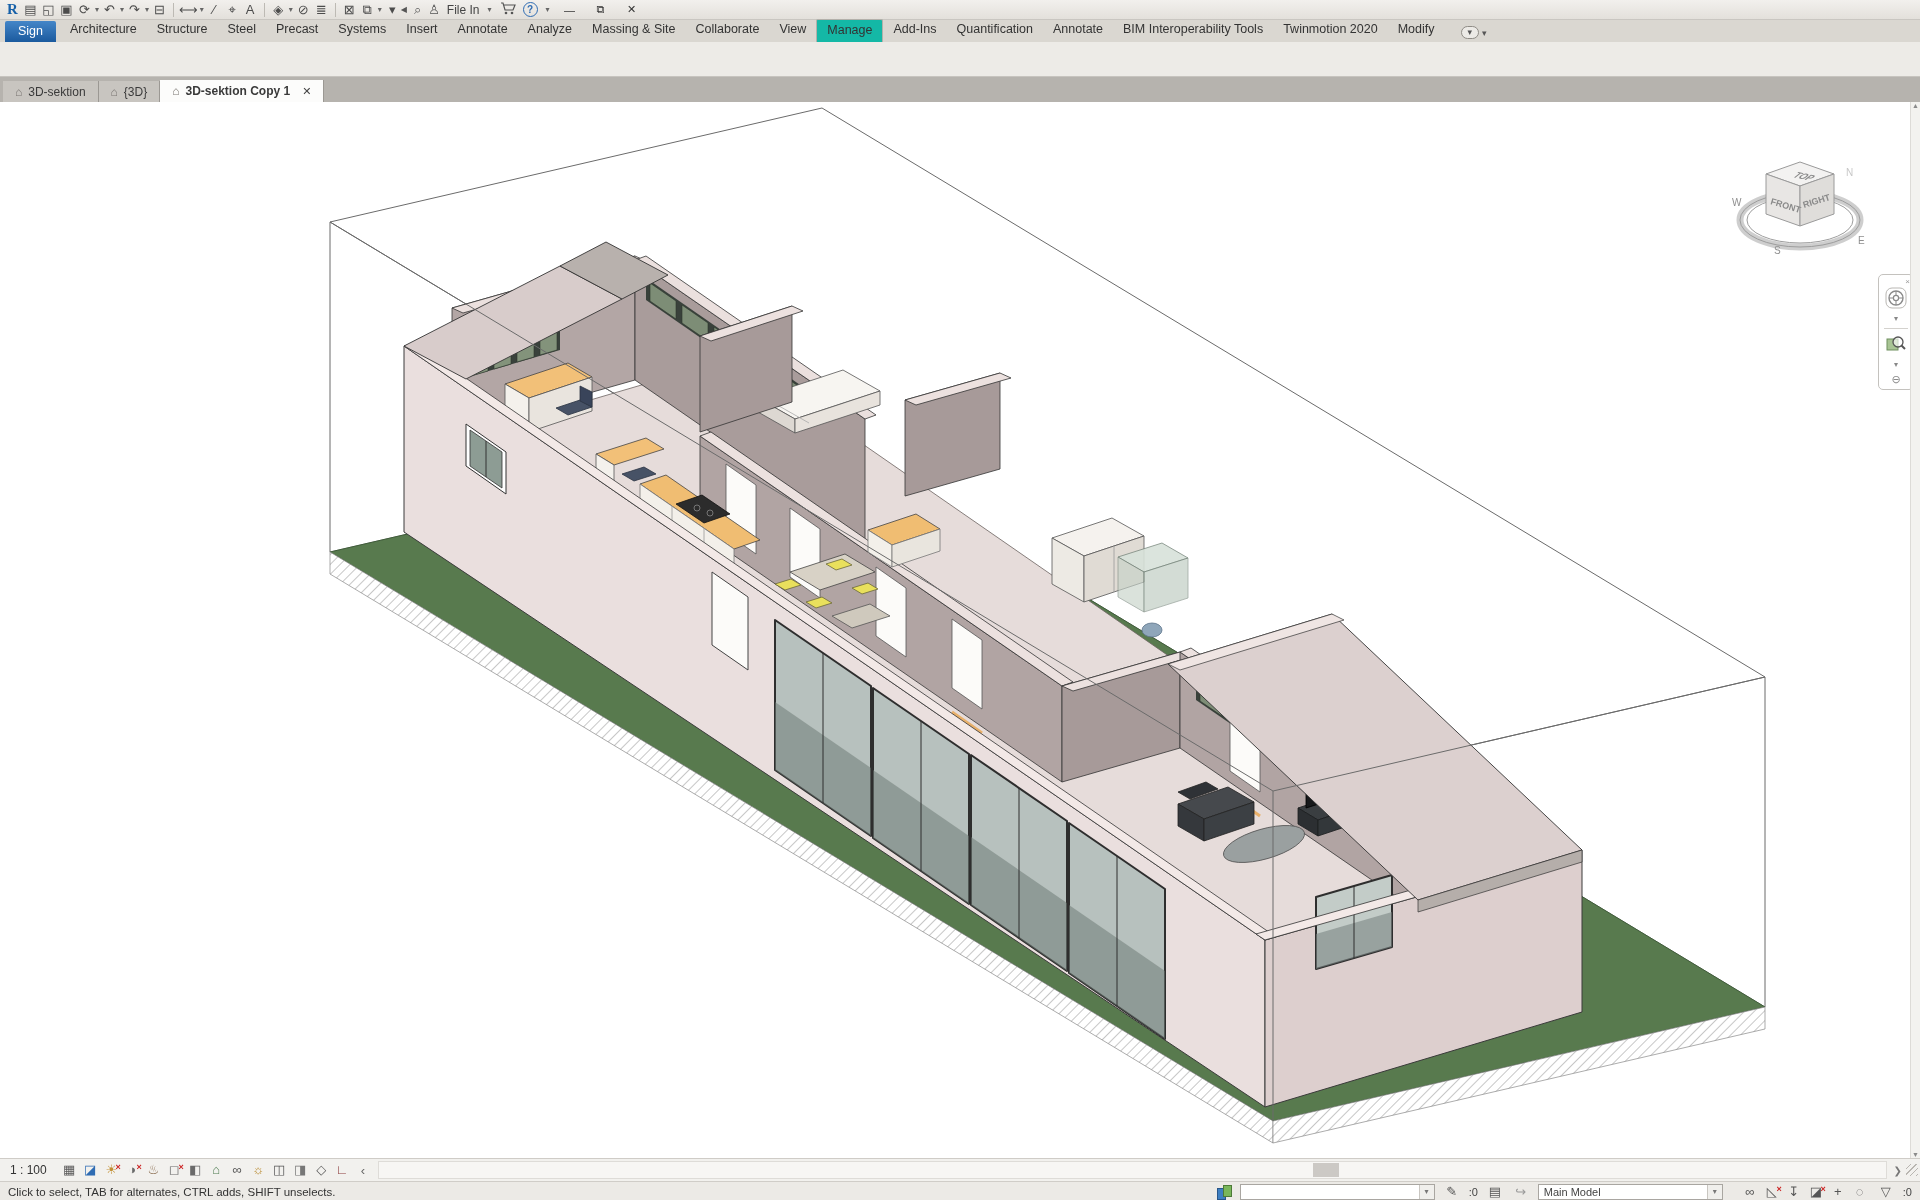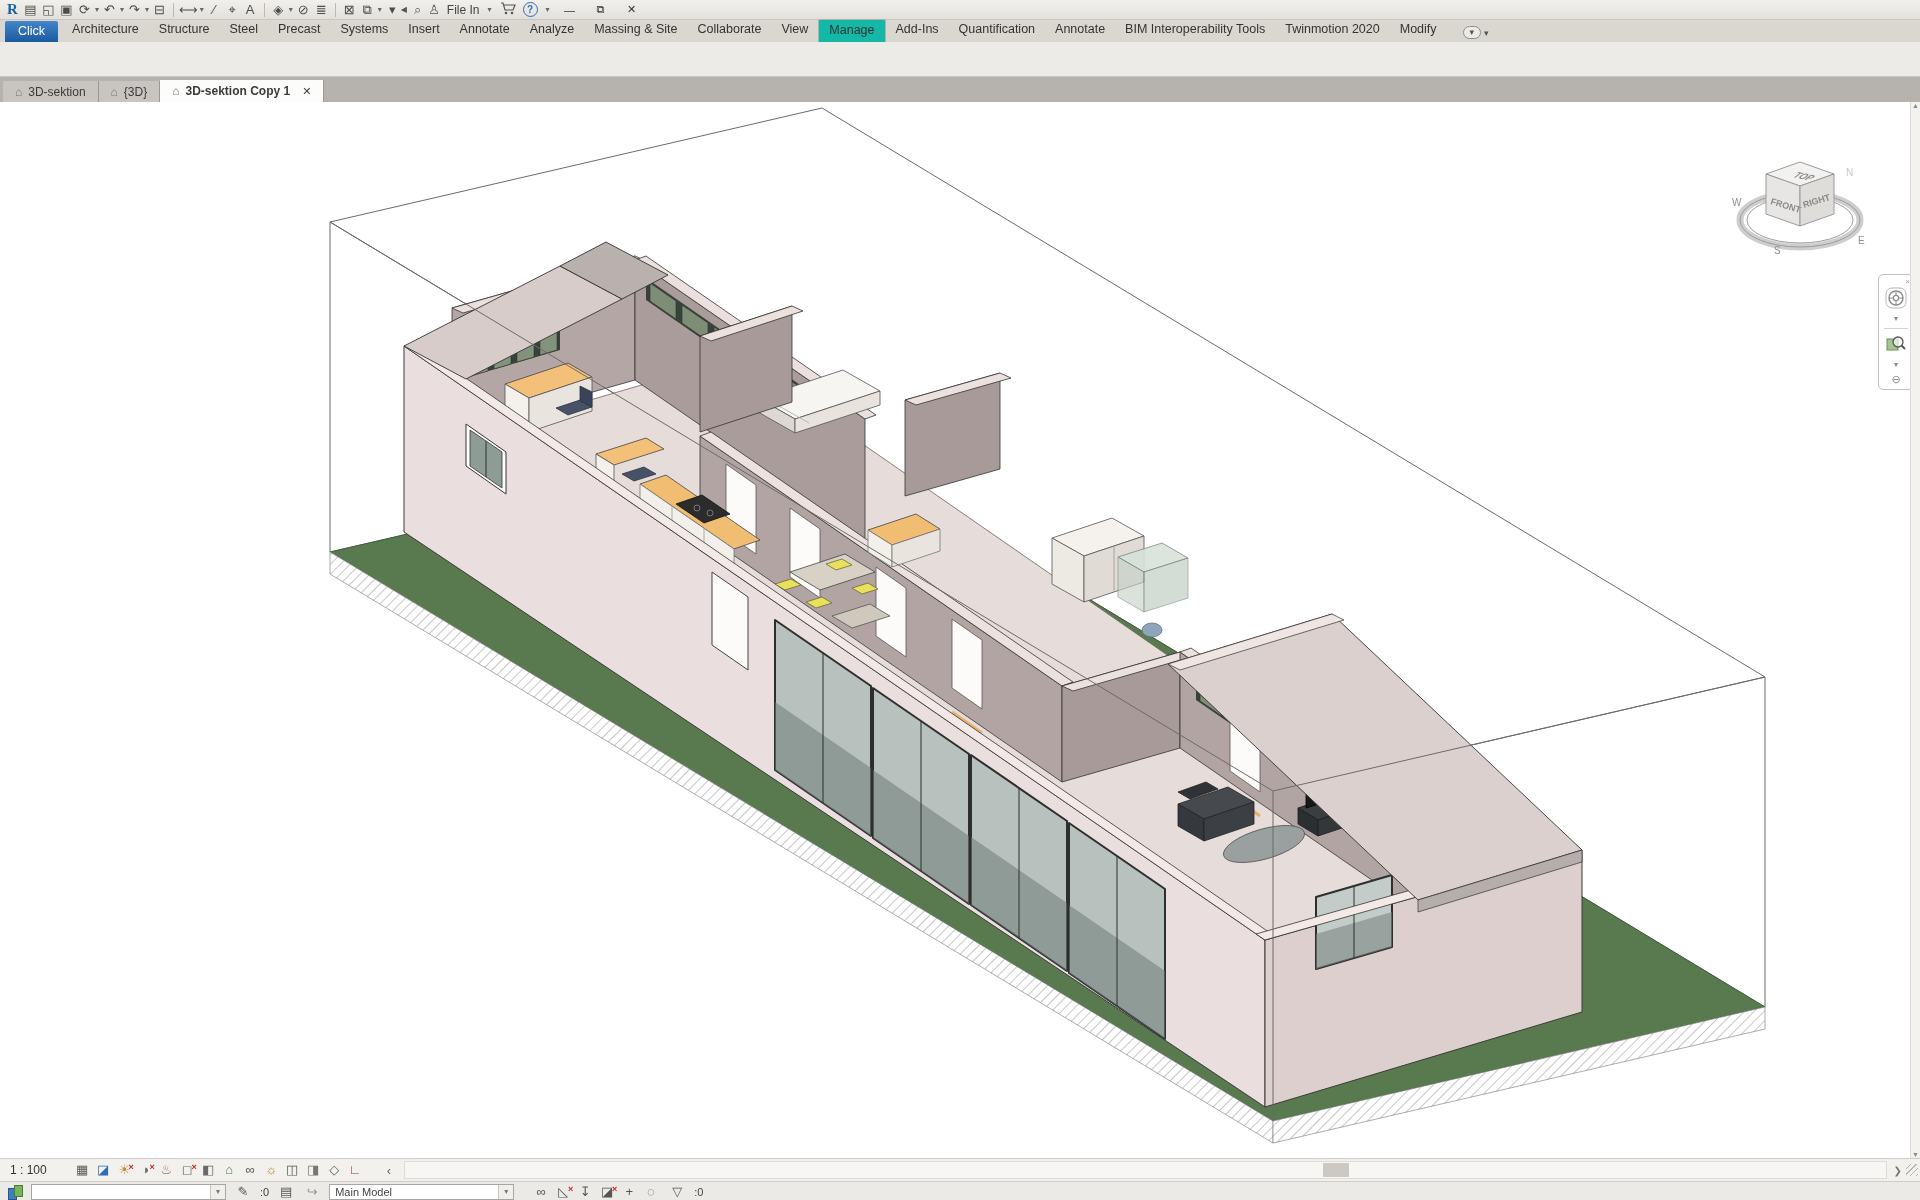--- a/index.html
+++ b/index.html
@@ -41,21 +41,21 @@
            display:flex;flex-direction:column;justify-content:space-between;align-items:center;font-size:7px;color:#8a8a8a}
   .viewcube{position:absolute;top:42px;right:38px;width:160px;height:130px}
   .navbar{position:absolute;top:172px;right:6px;width:34px;background:rgba(255,255,255,.92);
           border:1px solid #c4c2be;border-radius:5px;display:flex;flex-direction:column;align-items:center;padding:2px 0}
   .navx{align-self:flex-end;font-size:8px;color:#9a9a9a;margin-right:3px}
   .navdd{font-size:8px;color:#888;margin:0 0 2px}
   .navsep{width:24px;height:1px;background:#d4d2ce;margin:3px 0}
   .navminus{font-size:11px;color:#8a8a8a;margin:2px 0 1px}
   
   .bottomrow{height:23px;background:#f2f1ee;border-top:1px solid #cfccc7;display:flex;align-items:center;box-sizing:border-box}
-  .vcbar{display:flex;align-items:center;padding:0 4px;gap:15px}
+  .vcbar{display:flex;align-items:center;padding:0 4px;gap:2px}
   .scale{font-size:12px;color:#333;padding:0 10px 0 6px;white-space:nowrap}
   .vcicon{width:21px;text-align:center;font-size:13px;position:relative;line-height:20px}
   .vbadge{position:absolute;right:1px;top:-3px;color:#cc2222;font-size:9px;font-weight:bold}
   .vccollapse{font-size:13px;color:#666;padding:0 6px}
   .hscroll{flex:1;height:16px;background:#f7f6f4;border:1px solid #dedcd8;margin:0 3px;position:relative}
   .hthumb{position:absolute;left:62%;width:26px;top:1px;bottom:1px;background:#ccc9c5}
   .harrow{font-size:10px;color:#777;padding:0 4px}
   .grip{width:12px;height:12px;margin-right:2px;
         background:repeating-linear-gradient(135deg,transparent 0 3px,#b9b6b1 3px 4px)}
   
@@ -121,21 +121,21 @@
     </span>
     <span class="helpico">?</span>
     <span class="qdd">▾</span>
     <span class="winbtn">—</span>
     <span class="winbtn">⧉</span>
     <span class="winbtn">✕</span>
   </div>
 </div>
 
 <div class="ribbonrow">
-  <div class="filetab">Click</div>
+  <div class="filetab">Sign</div>
   <div style="display:flex" id="rtabs">
       <div class="rtab">Architecture</div>
       <div class="rtab">Structure</div>
       <div class="rtab">Steel</div>
       <div class="rtab">Precast</div>
       <div class="rtab">Systems</div>
       <div class="rtab">Insert</div>
       <div class="rtab">Annotate</div>
       <div class="rtab">Analyze</div>
       <div class="rtab">Massing &amp; Site</div>
@@ -453,20 +453,21 @@
     <span class="vccollapse">‹</span>
   </div>
   <div class="hscroll">
     <div class="hthumb"></div>
   </div>
   <span class="harrow">❯</span>
   <span class="grip"></span>
 </div>
 
 <div class="statusbar">
+  <span class="hint">Click to select, TAB for alternates, CTRL adds, SHIFT unselects.</span>
   <span class="wsicon">
       <span class="c1"></span>
       <span class="c2"></span>
     </span>
   <span class="combo" style="width:195px">
     <span></span>
     <span class="cdd">▾</span>
   </span>
   <span class="sico">✎</span>
   <span class="cnt">:0</span>

